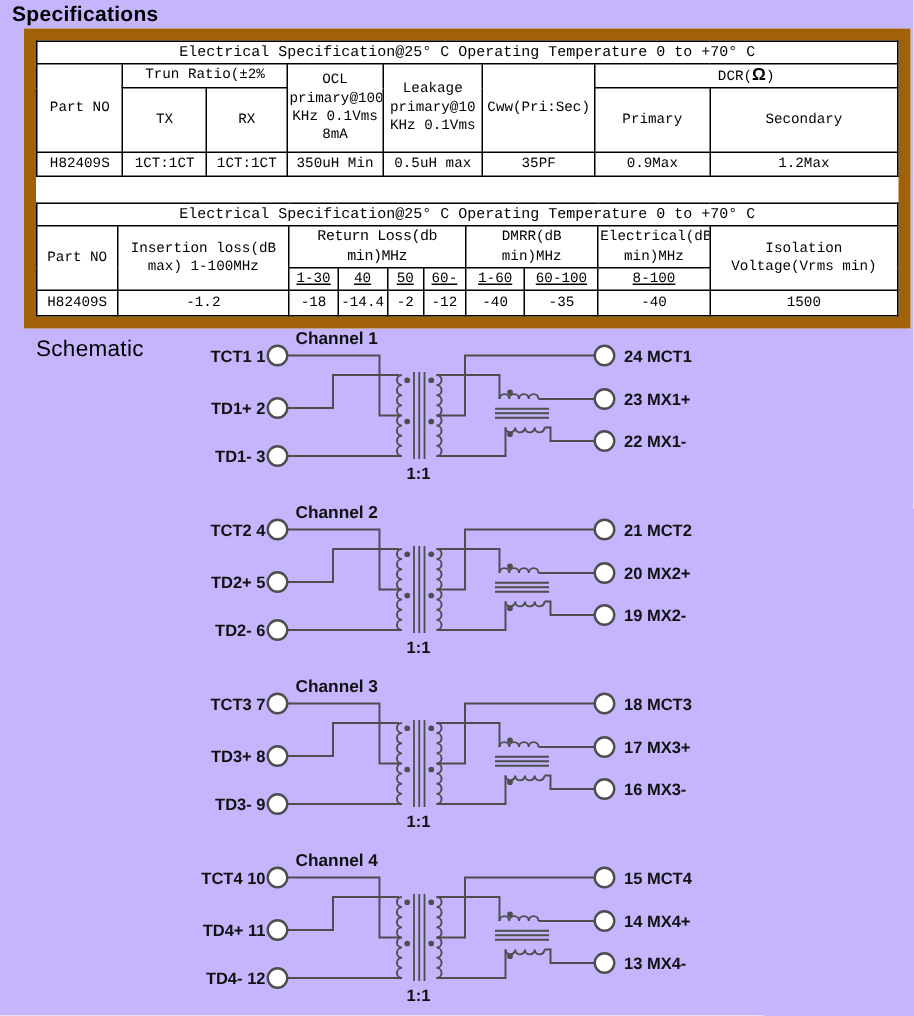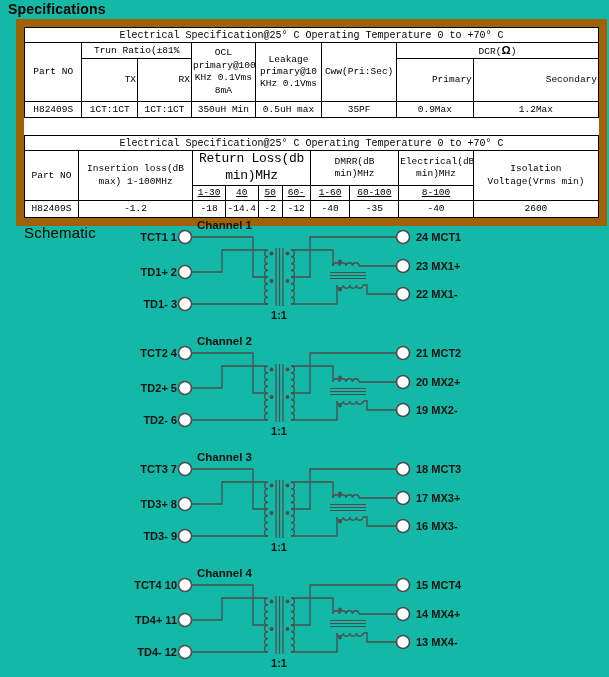--- a/index.html
+++ b/index.html
@@ -1,17 +1,17 @@
 <!DOCTYPE html>
 <html><head>
 <meta charset="utf-8">
 <style>
   html,body { margin:0; padding:0; background:#ffffff; }
   .page {
-    position:relative; width:609px; height:677px; background:#14b8a6;
+    position:relative; width:609px; height:677px; background:#c4b5fd;
     font-family:"Liberation Sans", sans-serif; color:#000; overflow:hidden;
   }
   .h-spec {
     position:absolute; left:8px; top:1px; font-size:14px; font-weight:bold;
     letter-spacing:0.2px;
   }
   .h-schem {
     position:absolute; left:24px; top:224px; font-size:15px; font-weight:normal;
     letter-spacing:0.2px;
   }
@@ -20,27 +20,27 @@
     border:8px solid #a16207; background:#fff;
   }
   table.spec {
     border-collapse:collapse; width:100%; table-layout:fixed;
     font-family:"Liberation Mono", monospace; font-size:9.5px;
     text-align:center; color:#000;
   }
   table.spec td { border:1px solid #000; padding:0 1px; line-height:1.3; vertical-align:middle; overflow:hidden; }
   table.spec tr.t-title td { height:14px; font-size:10px; }
   table.t1 tr.hdr2 td { height:15px; }
-  table.t1 tr.hdr3 td { height:42px;text-align:right; }
+  table.t1 tr.hdr3 td { height:42px; }
   table.t1 tr.t-data td { height:15px; }
   table.t2 tr.hdr2 td { height:27px; }
   table.t2 tr.hdr3 td { height:14px;text-decoration:underline; }
   table.t2 tr.t-data td { height:16px; }
   .pre { white-space:pre-line; }
-  .tight { font-size:13px; letter-spacing:-0.3px; }
+  .tight { font-size:10px; letter-spacing:-0.3px; }
   .omega { font-family:"Liberation Sans", sans-serif; font-weight:bold; font-size:11.5px; }
   .spacer { height:17px; }
   .channel-svg { position:absolute; left:0; pointer-events:none; }
   svg text { font-family:"Liberation Sans", sans-serif; font-weight:bold; fill:#111; }
 </style>
 </head>
 <body>
 
 <div class="page">
 
@@ -58,21 +58,21 @@
           <col style="width:13%">
         <col style="width:13.4%">
           <col style="width:21.8%">
       </colgroup>
       <tbody>
           <tr class="t-title">
         <td colspan="8">Electrical Specification@25° C Operating Temperature 0 to +70° C</td>
       </tr>
       <tr class="hdr2">
         <td rowspan="2">Part NO</td>
-        <td colspan="2">Trun Ratio(±81%</td>
+        <td colspan="2">Trun Ratio(±2%</td>
         <td rowspan="2" class="pre">OCL
 primary@100
 KHz 0.1Vms
 8mA</td>
         <td rowspan="2" class="pre">Leakage
 primary@10
 KHz 0.1Vms</td>
         <td rowspan="2">Cww(Pri:Sec)</td>
         <td colspan="2"><span>DCR(</span><span class="omega">Ω</span><span>)</span></td>
       </tr>
@@ -134,21 +134,21 @@
       <tr class="t-data">
         <td>H82409S</td>
         <td>-1.2</td>
         <td>-18</td>
         <td>-14.4</td>
         <td>-2</td>
         <td>-12</td>
         <td>-40</td>
         <td>-35</td>
         <td>-40</td>
-        <td>2600</td>
+        <td>1500</td>
       </tr>
     </tbody>
       </table>
   </div>
 
   <div class="h-schem">Schematic</div>
 
   <div id="schematic-channels">
       <div style="position: absolute; left: 0px; top: 204px;">
         <svg class="channel-svg" width="609" height="118" viewBox="0 0 609 118">

